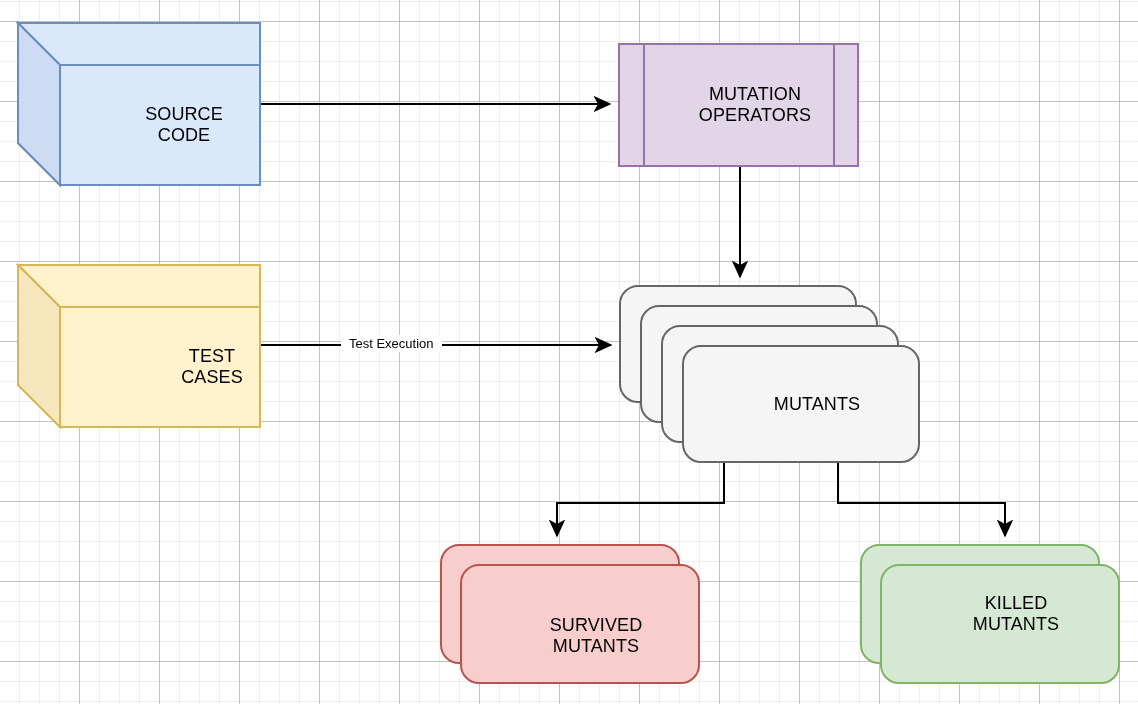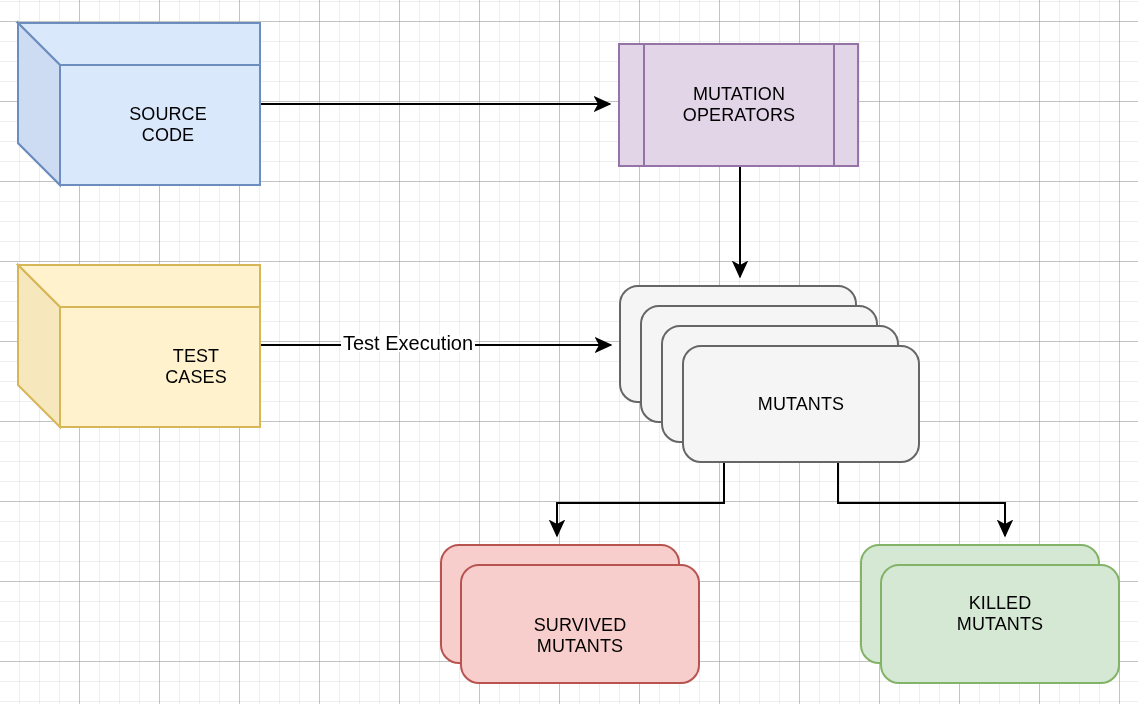--- a/index.html
+++ b/index.html
@@ -46,28 +46,29 @@
     align-items: center;
     justify-content: center;
     text-align: center;
     color: #000000;
     font-size: 18px;
     line-height: 21px;
     letter-spacing: 0.1px;
     white-space: pre-line;
     pointer-events: none;
     z-index: 5;
+    padding-left: 16px;
   }
   .edge-label {
     position: absolute;
     background: #ffffff;
     color: #000000;
-    font-size: 20px;
+    font-size: 13px;
     line-height: 17px;
-    padding: 0 2px;
+    padding: 0 8px;
     white-space: nowrap;
     z-index: 6;
   }
   .hit {
     position: absolute;
     z-index: 7;
     background: transparent;
   }
 </style>
 </head>

